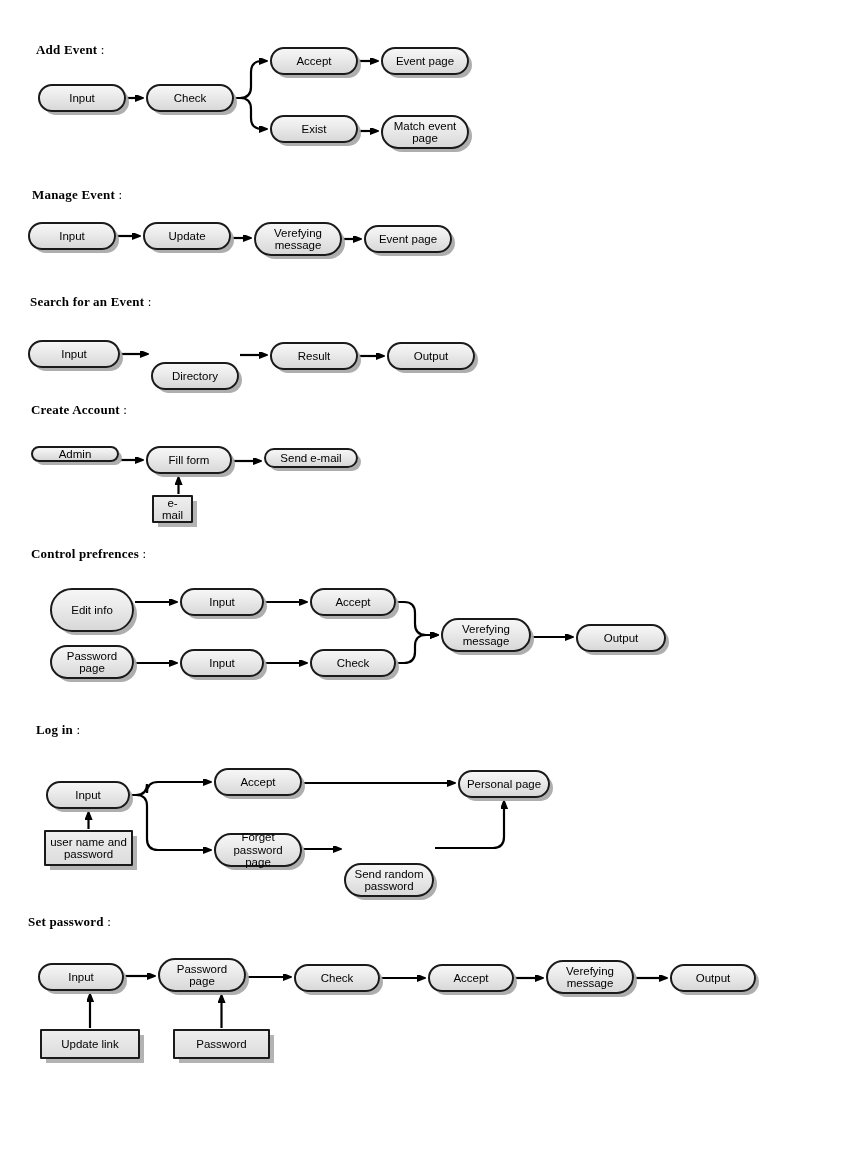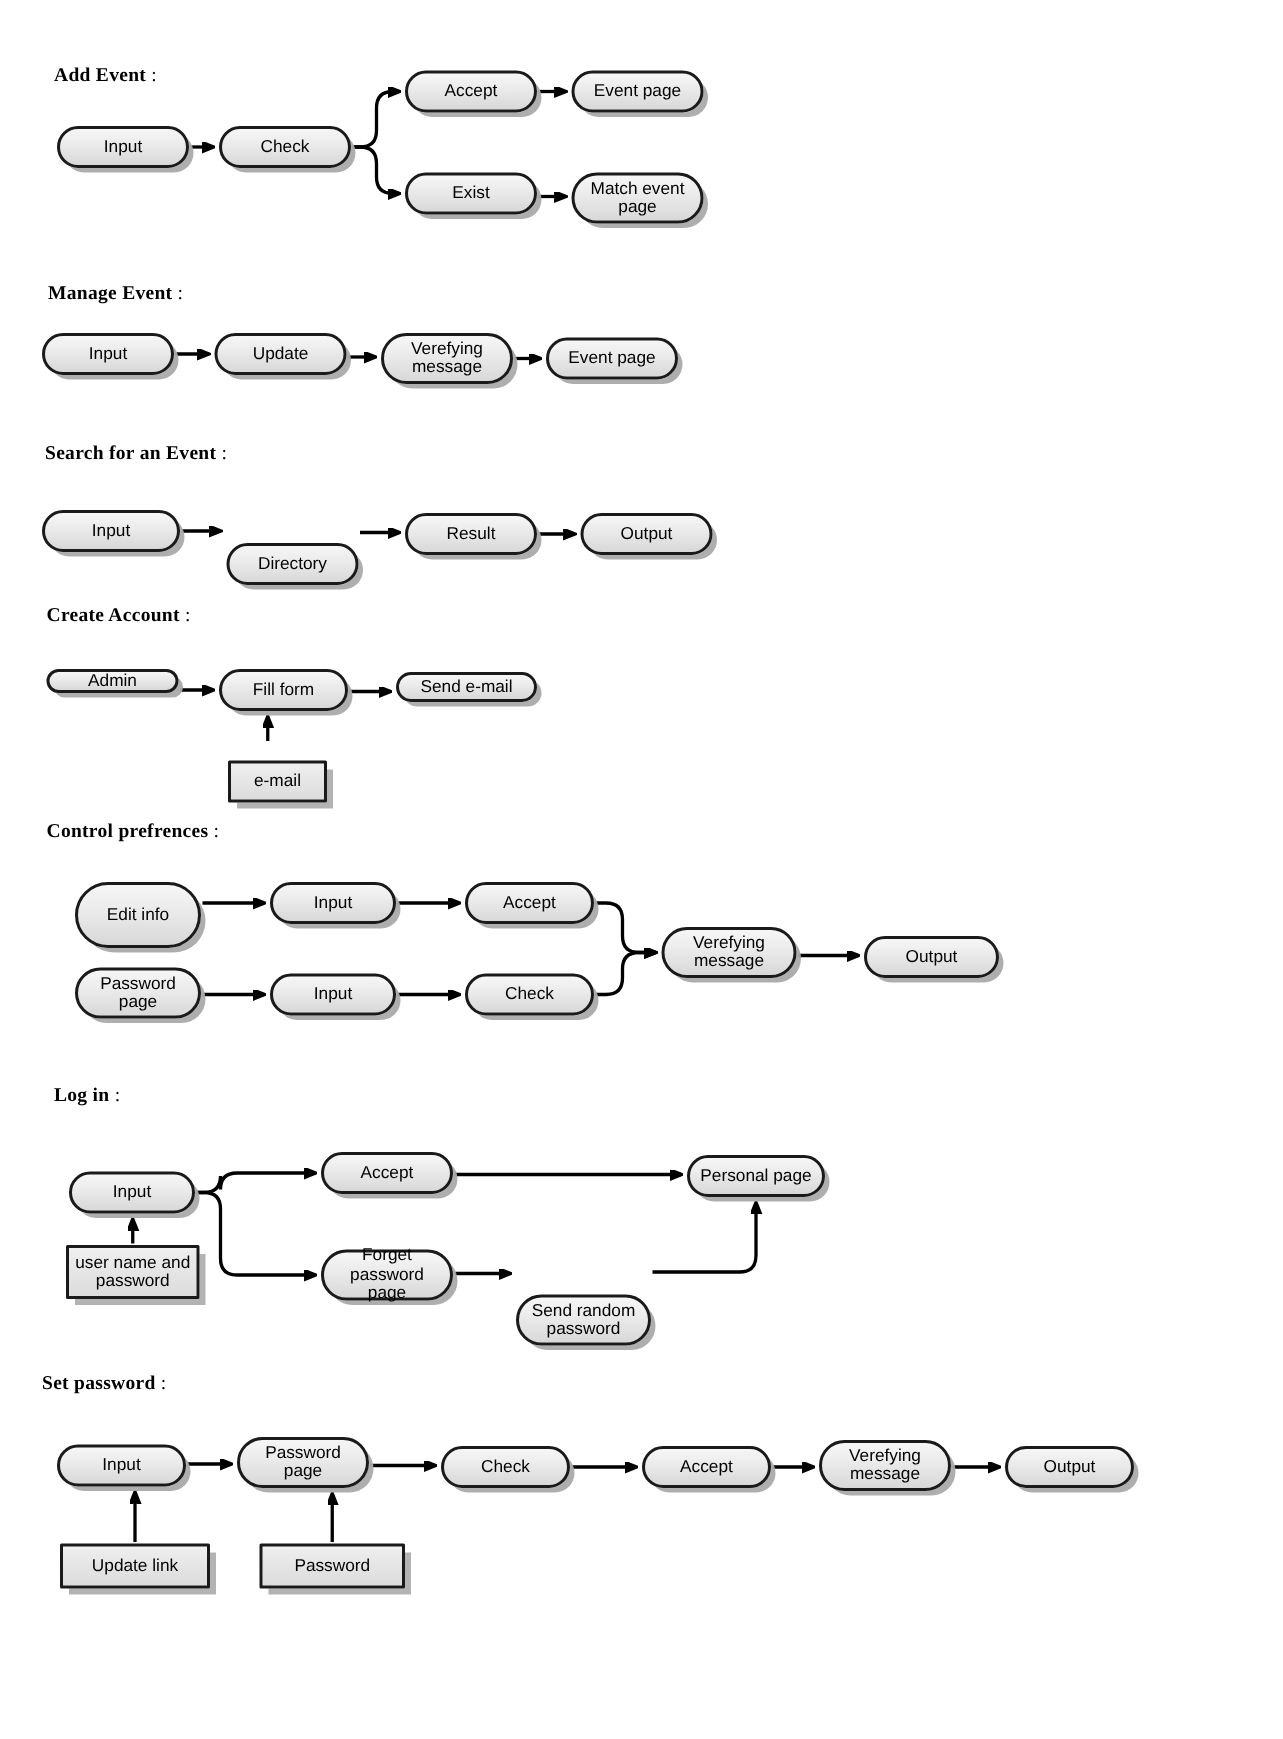--- a/index.html
+++ b/index.html
@@ -142,21 +142,21 @@
       <div class="node pill" style="left: 254px; top: 222px; width: 88px; height: 34px;">Verefying
 message</div>
       <div class="node pill" style="left: 364px; top: 225px; width: 88px; height: 28px;">Event page</div>
       <div class="node pill" style="left: 28px; top: 340px; width: 92px; height: 28px;">Input</div>
       <div class="node pill" style="left: 151px; top: 324px; width: 88px; height: 28px; margin-top: 38px;">Directory</div>
       <div class="node pill" style="left: 270px; top: 342px; width: 88px; height: 28px;">Result</div>
       <div class="node pill" style="left: 387px; top: 342px; width: 88px; height: 28px;">Output</div>
       <div class="node pill" style="left: 31px; top: 446px; width: 88px; height: 16px;">Admin</div>
       <div class="node pill" style="left: 146px; top: 446px; width: 86px; height: 28px;">Fill form</div>
       <div class="node pill" style="left: 264px; top: 448px; width: 94px; height: 20px;">Send e-mail</div>
-      <div class="node rect" style="left: 152px; top: 495px; width: 66px; height: 28px; margin-top: 12px;">e-mail</div>
+      <div class="node rect" style="left: 152px; top: 495px; width: 41px; height: 28px;">e-mail</div>
       <div class="node pill" style="left: 50px; top: 588px; width: 84px; height: 44px;">Edit info</div>
       <div class="node pill" style="left: 180px; top: 588px; width: 84px; height: 28px;">Input</div>
       <div class="node pill" style="left: 310px; top: 588px; width: 86px; height: 28px;">Accept</div>
       <div class="node pill" style="left: 50px; top: 645px; width: 84px; height: 34px;">Password
 page</div>
       <div class="node pill" style="left: 180px; top: 649px; width: 84px; height: 28px;">Input</div>
       <div class="node pill" style="left: 310px; top: 649px; width: 86px; height: 28px;">Check</div>
       <div class="node pill" style="left: 441px; top: 618px; width: 90px; height: 34px;">Verefying
 message</div>
       <div class="node pill" style="left: 576px; top: 624px; width: 90px; height: 28px;">Output</div>

